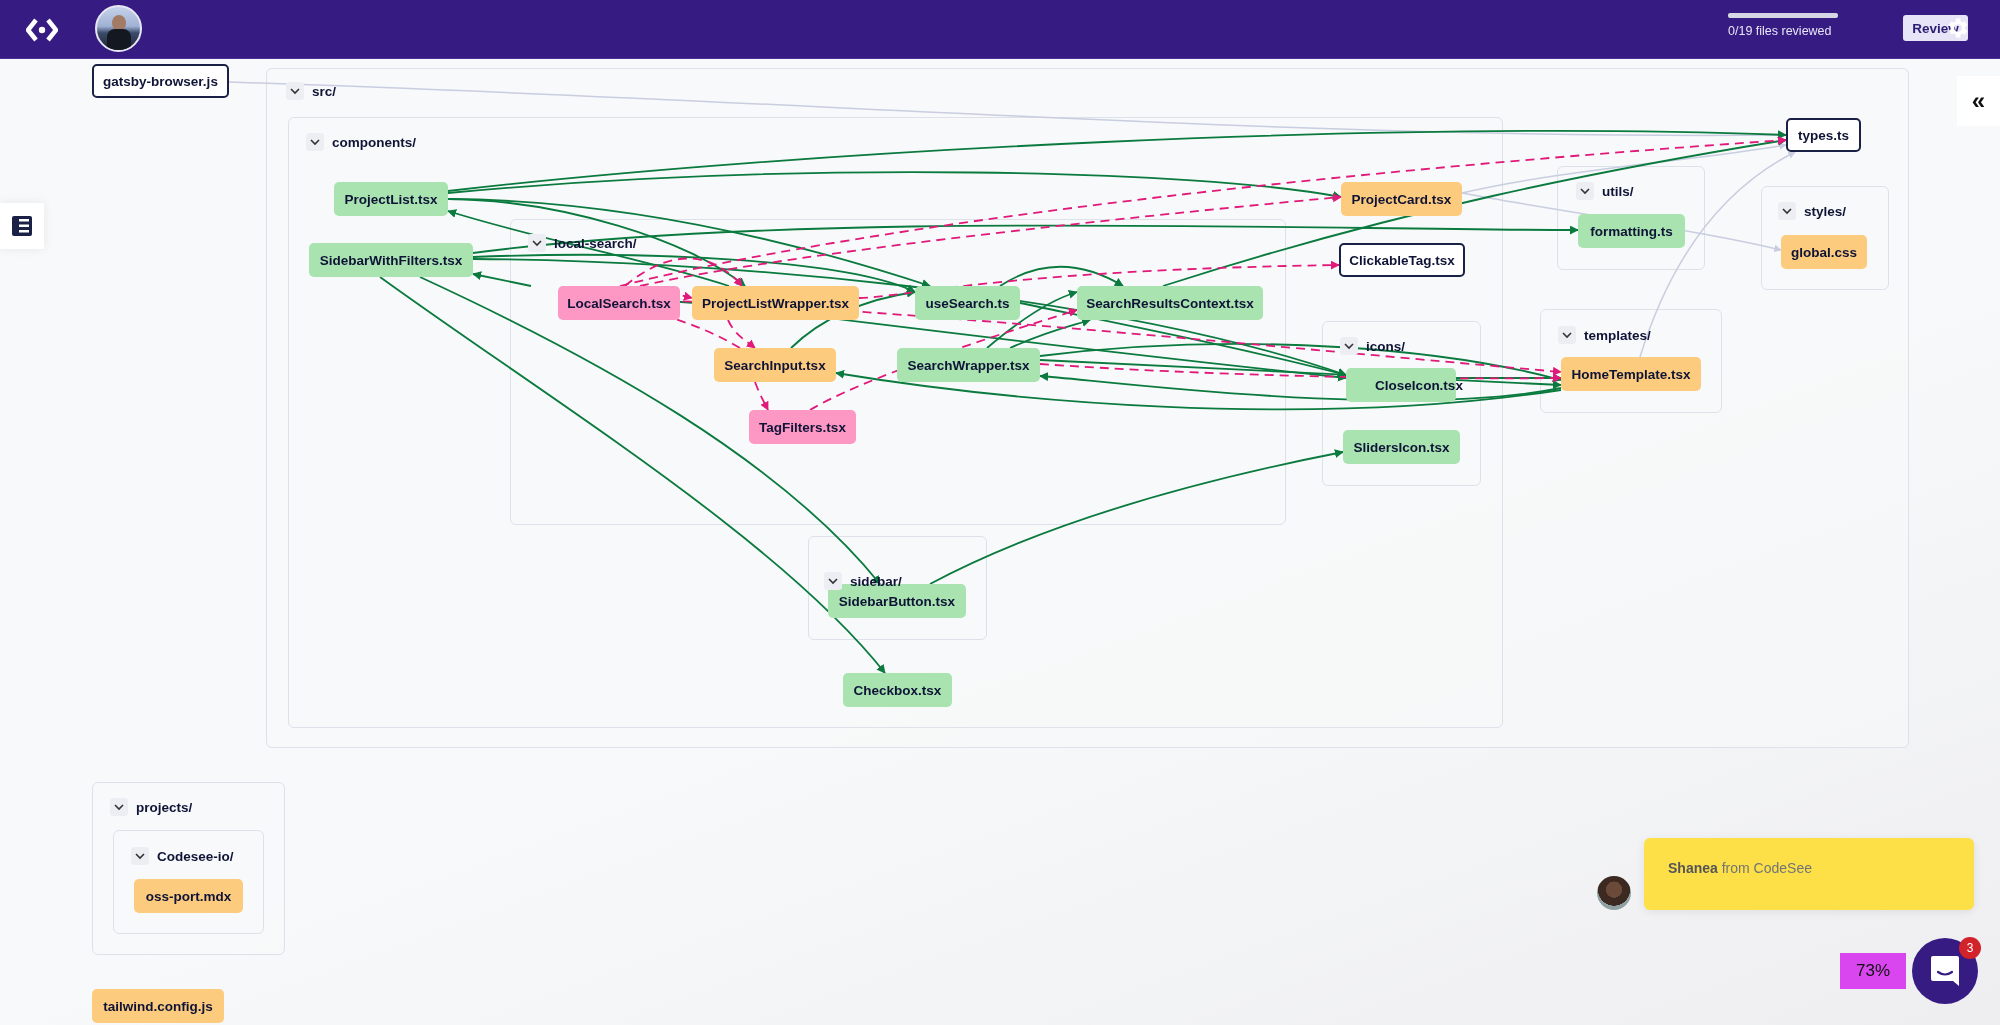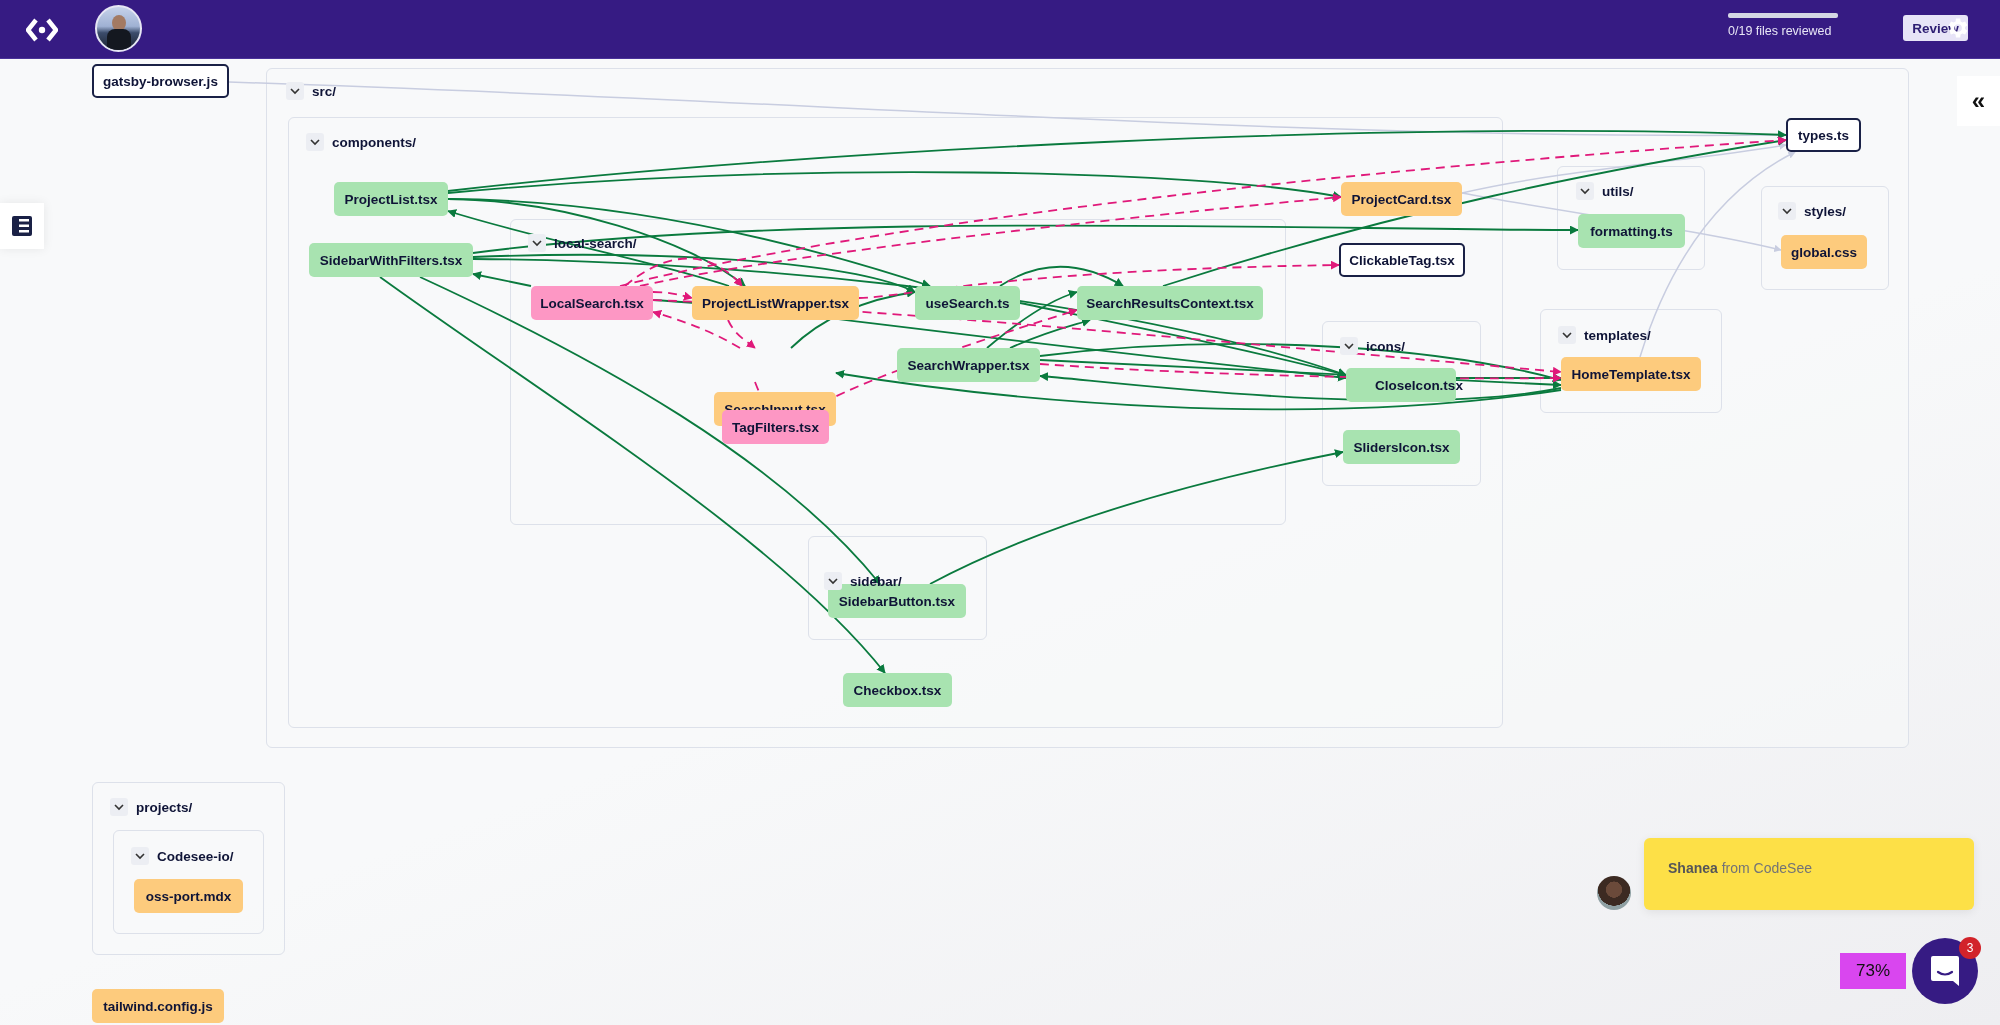--- a/index.html
+++ b/index.html
@@ -43,21 +43,21 @@
       position: absolute; border: 1.5px solid #dde1ea; border-radius: 6px; background: rgba(248,249,250,0.5);
     }
     .folder-label { position: absolute; display: flex; align-items: center; gap: 8px; font-weight: 700; font-size: 13.5px; color: #0f1437; white-space: nowrap; }
     .chev { width: 18px; height: 18px; background: #eceef3; border-radius: 3px; display: flex; align-items: center; justify-content: center; }
     .node {
       position: absolute; height: 34px; border-radius: 5px; display: flex; align-items: center; justify-content: center;
       font-weight: 700; font-size: 13.5px; color: #0f1437; white-space: nowrap; z-index: 3;
     }
     .node.green { background: #a8e3b0; }
     .node.orange { background: #fdcb7d; }
-    .node.pink { background: #fd97c4; }
+    .node.pink { background: #fd97c4; margin-left: 27px; }
     .node.white { background: #fff; border: 2px solid #1a2146; }
     svg.edges { position: absolute; left: 0; top: 0; width: 2000px; height: 965px; z-index: 2; pointer-events: none; }
 
     .left-toggle {
       position: absolute; left: 0; top: 203px; width: 44px; height: 46px; background: #fff;
       box-shadow: 0 0 10px rgba(0,0,0,0.08); display: flex; align-items: center; justify-content: center; z-index: 5;
     }
     .right-toggle {
       position: absolute; left: 1957px; top: 76px; width: 43px; height: 50px; background: #fff;
       display: flex; align-items: center; justify-content: center; font-size: 24px; font-weight: 700; color: #111; z-index: 5;
@@ -255,21 +255,21 @@
       </div>
     </div>
   <div id="nodes">
       <div class="node white" style="left: 92px; top: 4px; width: 137px;">gatsby-browser.js</div>
       <div class="node green" style="left: 334px; top: 122px; width: 114px;">ProjectList.tsx</div>
       <div class="node green" style="left: 309px; top: 183px; width: 164px;">SidebarWithFilters.tsx</div>
       <div class="node pink" style="left: 531px; top: 226px; width: 122px;">LocalSearch.tsx</div>
       <div class="node orange" style="left: 692px; top: 226px; width: 167px;">ProjectListWrapper.tsx</div>
       <div class="node green" style="left: 915px; top: 226px; width: 105px;">useSearch.ts</div>
       <div class="node green" style="left: 1077px; top: 226px; width: 186px;">SearchResultsContext.tsx</div>
-      <div class="node orange" style="left: 714px; top: 288px; width: 122px; margin-top: 44px;">SearchInput.tsx</div>
+      <div class="node orange" style="left: 714px; top: 288px; width: 122px;">SearchInput.tsx</div>
       <div class="node green" style="left: 897px; top: 288px; width: 143px;">SearchWrapper.tsx</div>
       <div class="node pink" style="left: 722px; top: 350px; width: 107px;">TagFilters.tsx</div>
       <div class="node orange" style="left: 1341px; top: 122px; width: 121px;">ProjectCard.tsx</div>
       <div class="node white" style="left: 1339px; top: 183px; width: 126px;">ClickableTag.tsx</div>
       <div class="node green" style="left: 1346px; top: 308px; width: 110px; padding-left: 36px;">CloseIcon.tsx</div>
       <div class="node green" style="left: 1343px; top: 370px; width: 117px;">SlidersIcon.tsx</div>
       <div class="node green" style="left: 828px; top: 524px; width: 138px;">SidebarButton.tsx</div>
       <div class="node green" style="left: 843px; top: 613px; width: 109px;">Checkbox.tsx</div>
       <div class="node white" style="left: 1786px; top: 58px; width: 75px;">types.ts</div>
       <div class="node green" style="left: 1578px; top: 154px; width: 107px;">formatting.ts</div>

